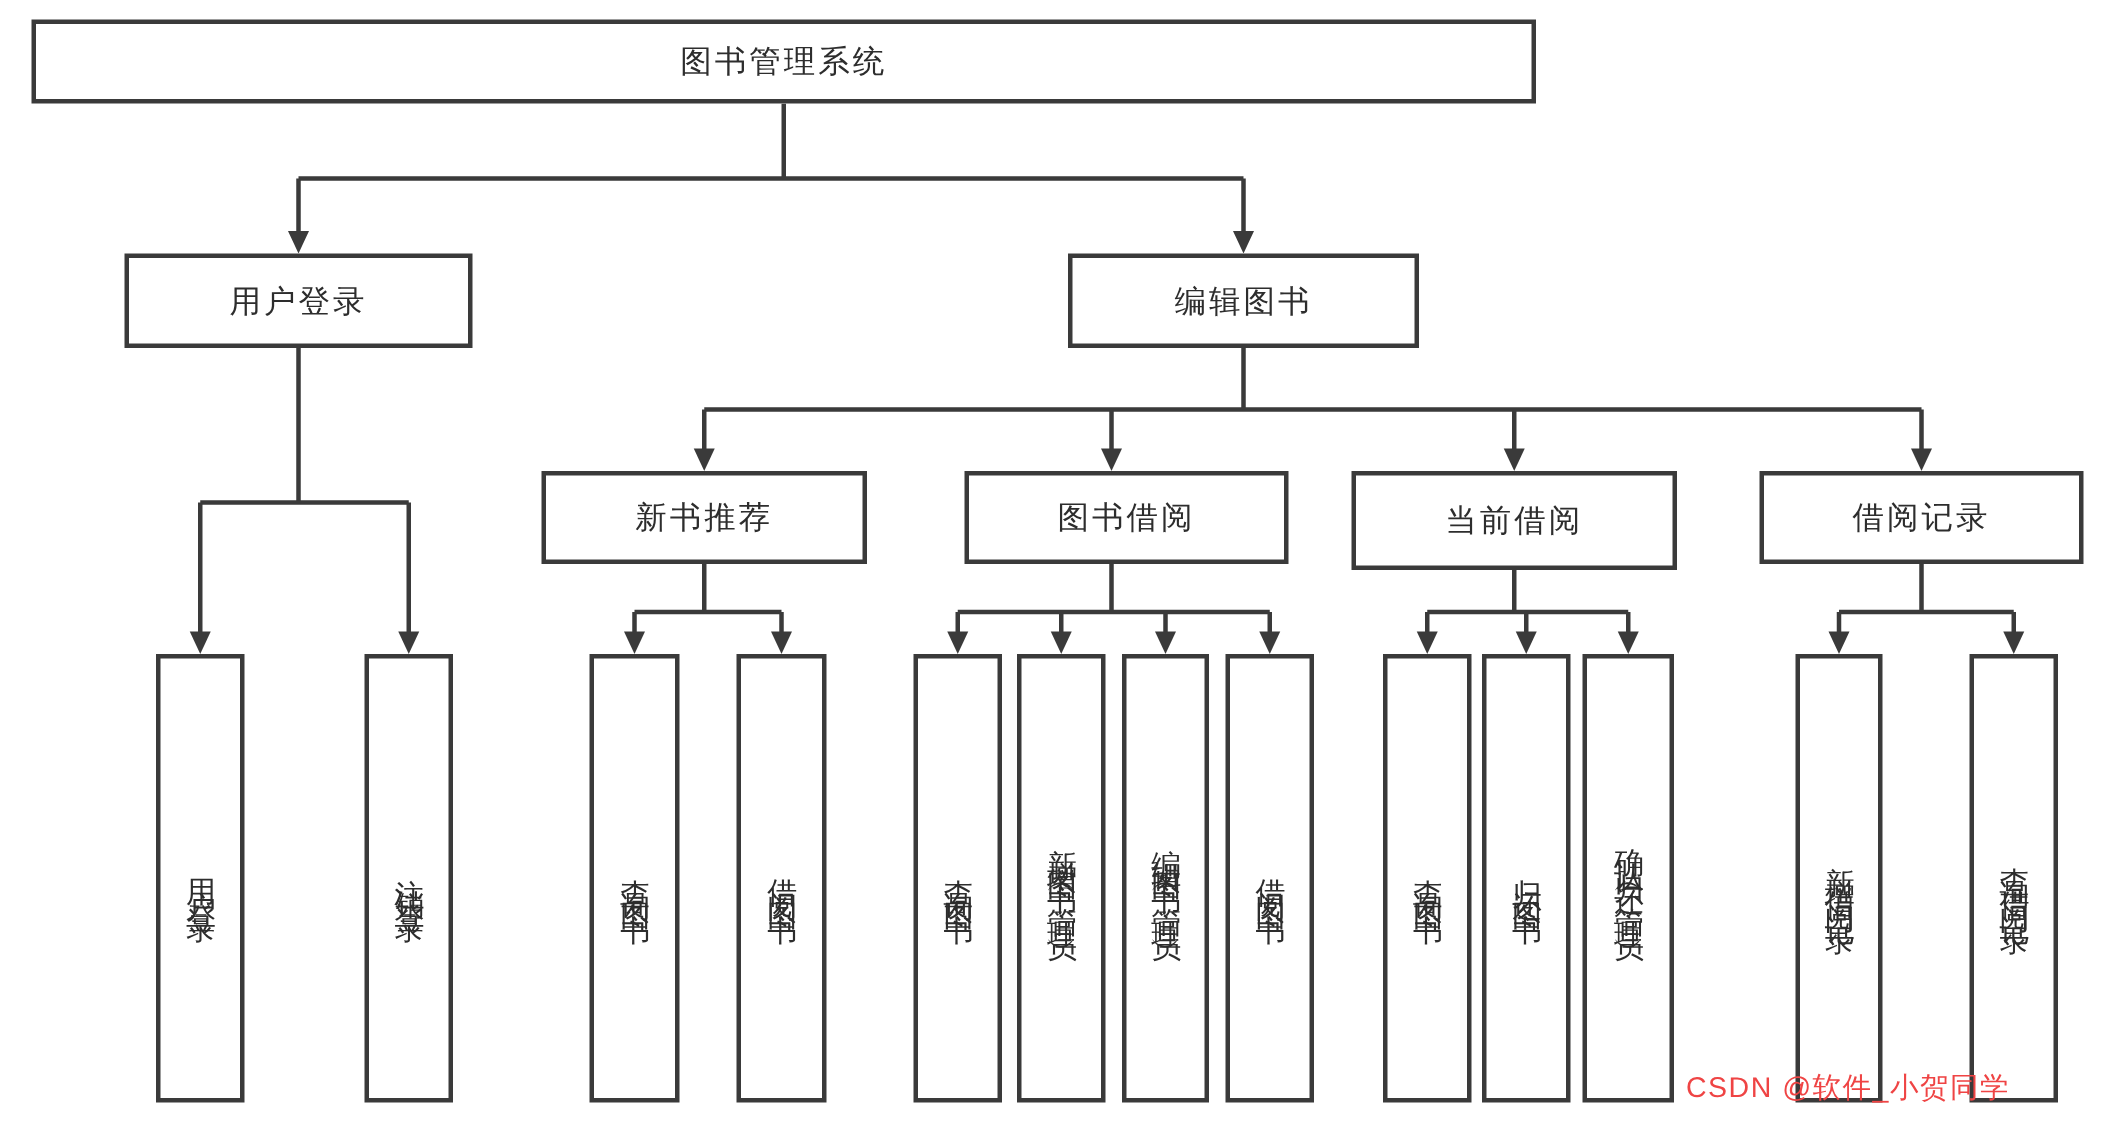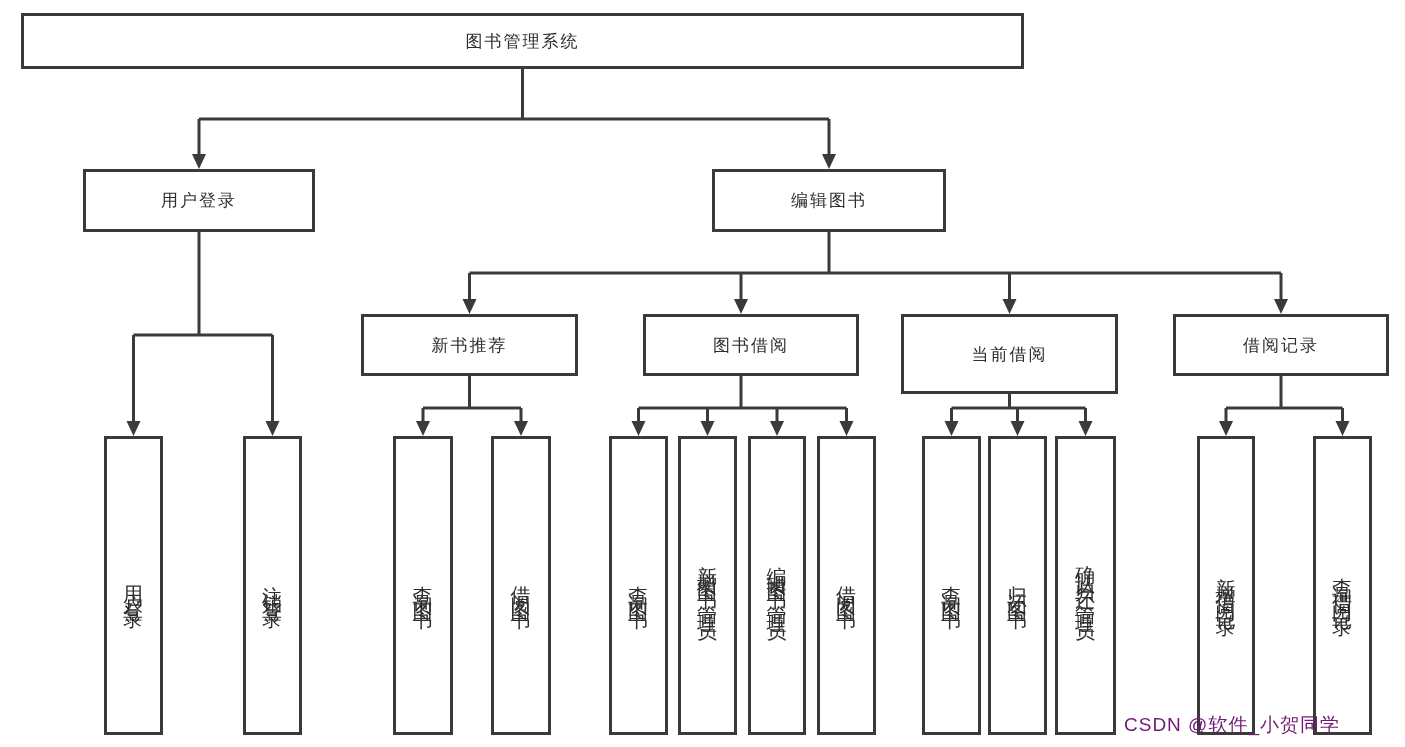--- a/index.html
+++ b/index.html
@@ -16,39 +16,39 @@
     position: absolute;
     box-sizing: border-box;
     border: 3px solid #3a3a3a;
     background: #ffffff;
     display: flex;
     align-items: center;
     justify-content: center;
     color: #2d2d2d;
   }
   .h-label {
-    font-size: 17px;
+    font-size: 21px;
     letter-spacing: 2px;
     white-space: nowrap;
   }
   .v-label {
     writing-mode: vertical-rl;
     text-orientation: mixed;
     font-size: 20px;
     line-height: 1;
     letter-spacing: 8px;
     white-space: nowrap;
   }
   .watermark {
     position: absolute;
     left: 1124px;
     top: 712px;
     font-size: 19px;
     letter-spacing: 1px;
-    color: #701a75;
+    color: #ef4444;
     white-space: nowrap;
     z-index: 5;
   }
   .lines path { stroke: #3a3a3a; stroke-width: 3; fill: none; }
   .lines polygon { fill: #3a3a3a; stroke: none; }
 </style>
 </head>
 <body>
 
 <div class="stage">
@@ -106,21 +106,21 @@
   <div class="box" style="left:712px; top:169px; width:234px; height:63px;">
     <span class="h-label">编辑图书</span>
   </div>
 
   <div class="box" style="left:361px; top:314px; width:217px; height:62px;align-items:center;">
     <span class="h-label">新书推荐</span>
   </div>
   <div class="box" style="left:643px; top:314px; width:216px; height:62px;">
     <span class="h-label">图书借阅</span>
   </div>
-  <div class="box" style="left:901px; top:314px; width:217px; height:80px;">
+  <div class="box" style="left:901px; top:314px; width:217px; height:66px;">
     <span class="h-label">当前借阅</span>
   </div>
   <div class="box" style="left:1173px; top:314px; width:216px; height:62px;">
     <span class="h-label">借阅记录</span>
   </div>
 
   <div class="box" style="left:104px; top:436px; width:59px; height:299px;">
     <span class="v-label">用户登录</span>
   </div>
   <div class="box" style="left:243px; top:436px; width:59px; height:299px;">

